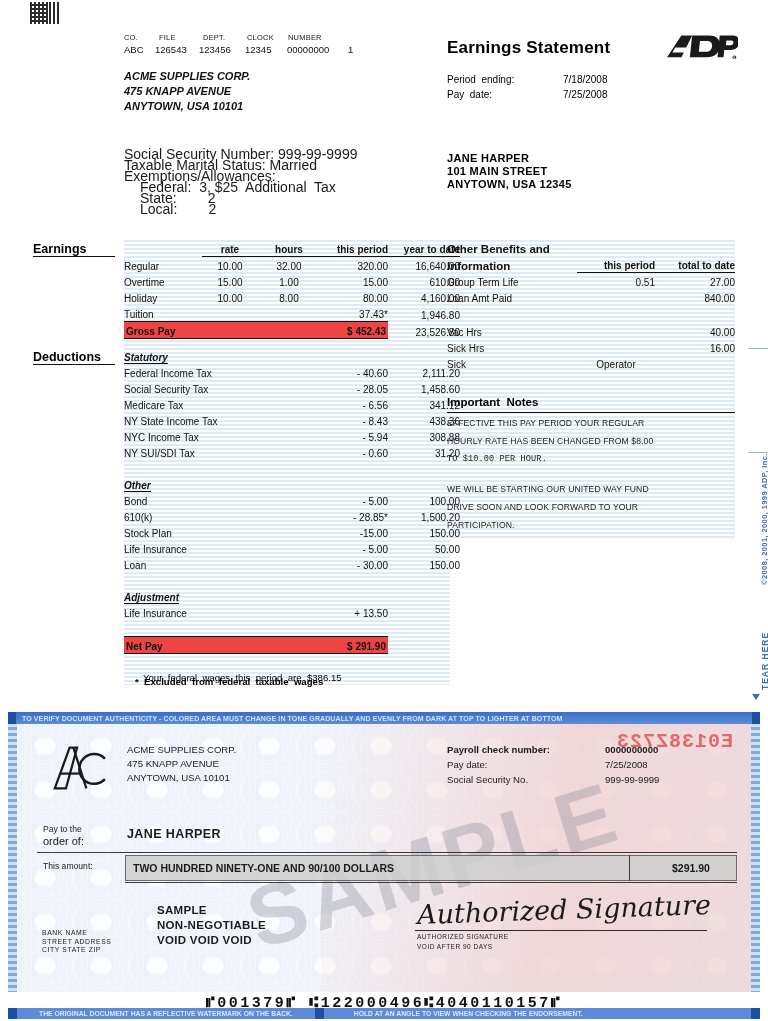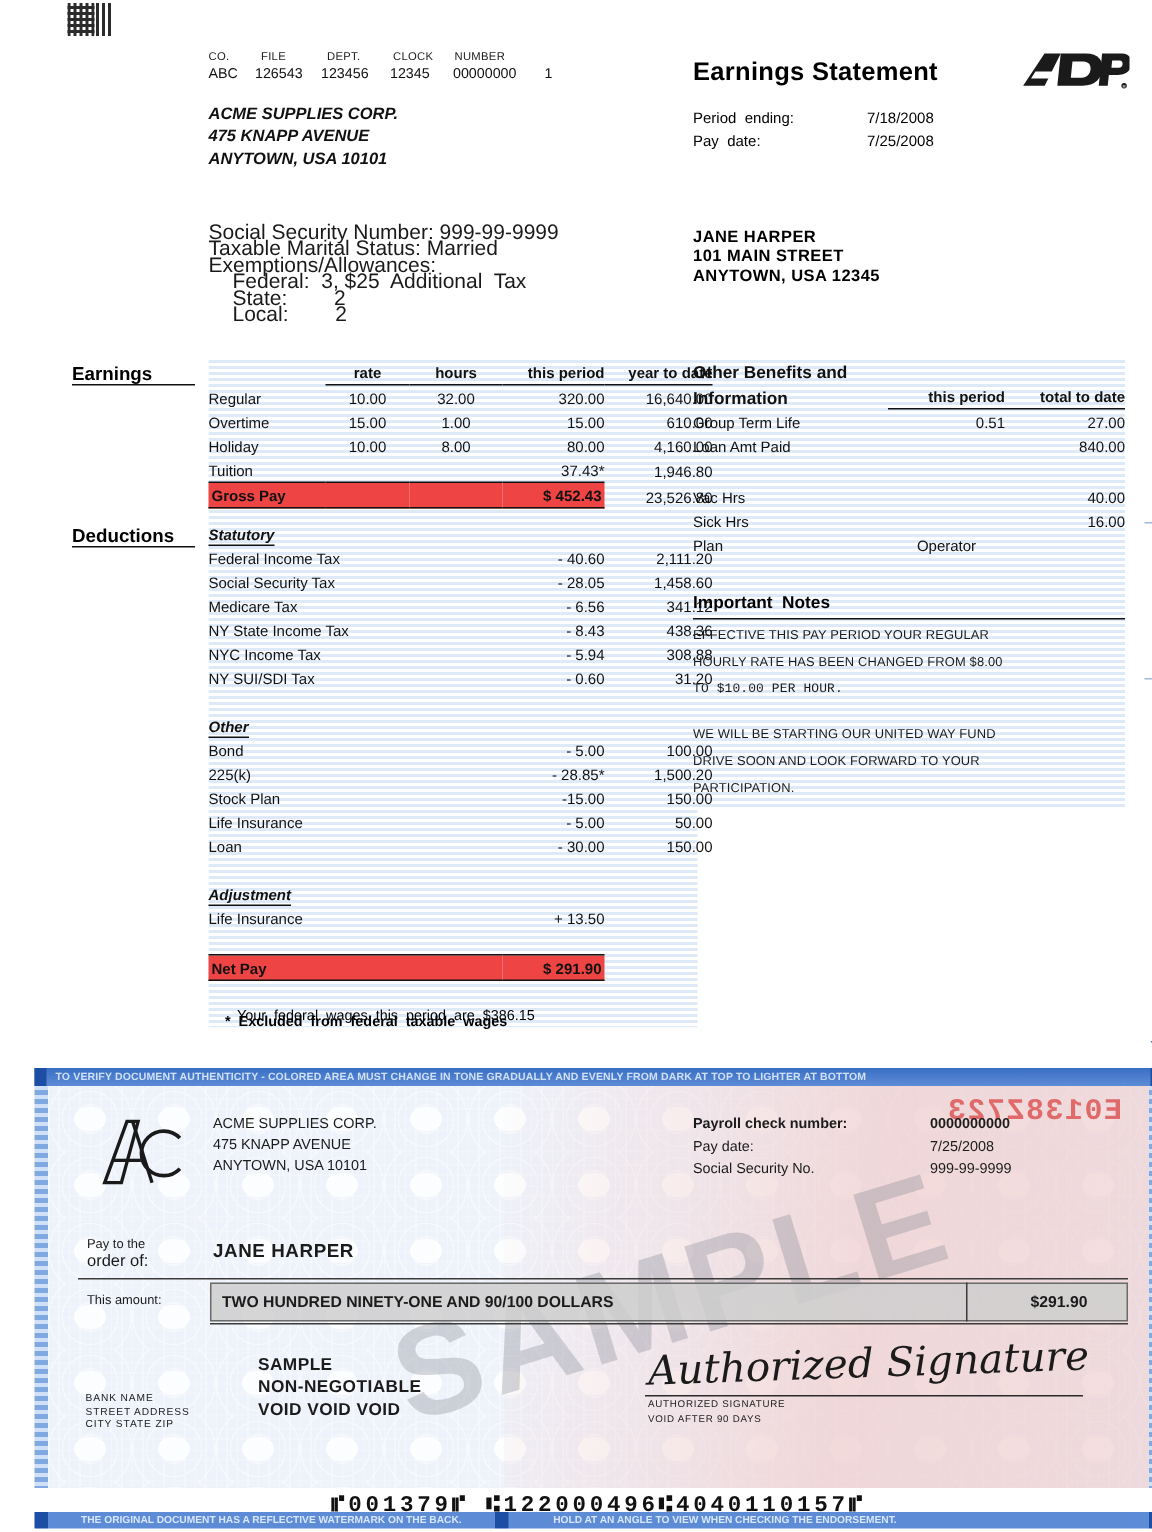--- a/index.html
+++ b/index.html
@@ -1,21 +1,21 @@
 <!DOCTYPE html>
 <html><head>
 <meta charset="utf-8">
 <style>
   html,body{margin:0;padding:0;background:#ffffff;}
   body{
     font-family:"Liberation Sans", sans-serif;
     width:768px;height:1021px;position:relative;overflow:hidden;
     -webkit-font-smoothing:antialiased;
   }
-  .page{position:absolute;left:15px;top:0;width:700px;height:1021px;}
+  .page{position:absolute;left:0;top:0;width:700px;height:1021px;}
 
   
   .barcode-mark{position:absolute;left:30px;top:2px;width:30px;height:22px;}
   .barcode-mark .dots{position:absolute;left:0;top:0;width:18px;height:22px;
     background-image:
       linear-gradient(90deg,#2b2b2b 2px,transparent 2px),
       linear-gradient(0deg,#2b2b2b 2px,transparent 2px);
     background-size:4px 4px;background-color:#ffffff;}
   .barcode-mark .bars{position:absolute;left:19px;top:0;width:11px;height:22px;
     background:repeating-linear-gradient(90deg,#2b2b2b 0 2px,#ffffff 2px 4px);}
@@ -292,21 +292,21 @@
         <td class="subhdr"><span>Other</span></td>
         <td></td>
             <td></td>
       </tr>
       <tr>
         <td>Bond</td>
         <td class="r">- 5.00</td>
         <td class="r">100.00</td>
       </tr>
       <tr>
-        <td>225(k)</td>
+        <td>610(k)</td>
         <td class="r">- 28.85*</td>
         <td class="r">1,500.20</td>
       </tr>
       <tr>
         <td>Stock Plan</td>
         <td class="r">-15.00</td>
         <td class="r">150.00</td>
       </tr>
       <tr>
         <td>Life Insurance</td>
@@ -384,21 +384,21 @@
         <td>Vac  Hrs</td>
         <td class="r"></td>
         <td class="r">40.00</td>
       </tr>
       <tr>
         <td>Sick Hrs</td>
         <td class="r"></td>
         <td class="r">16.00</td>
       </tr>
       <tr>
-        <td>Plan</td>
+        <td>Sick</td>
         <td class="c">Operator</td>
         <td class="r"></td>
       </tr>
     </tbody>
       </table>
 
     <div class="lbl notes-title" style="left:447px;top:396px;">Important  Notes</div>
     <div class="notes-rule" style="left:447px;top:412px;width:288px;"></div>
     <div class="lbl note-line" style="left:447px;top:418px;">EFFECTIVE THIS PAY PERIOD YOUR REGULAR</div>
     <div class="lbl note-line" style="left:447px;top:436px;">HOURLY RATE HAS BEEN CHANGED FROM $8.00</div>

